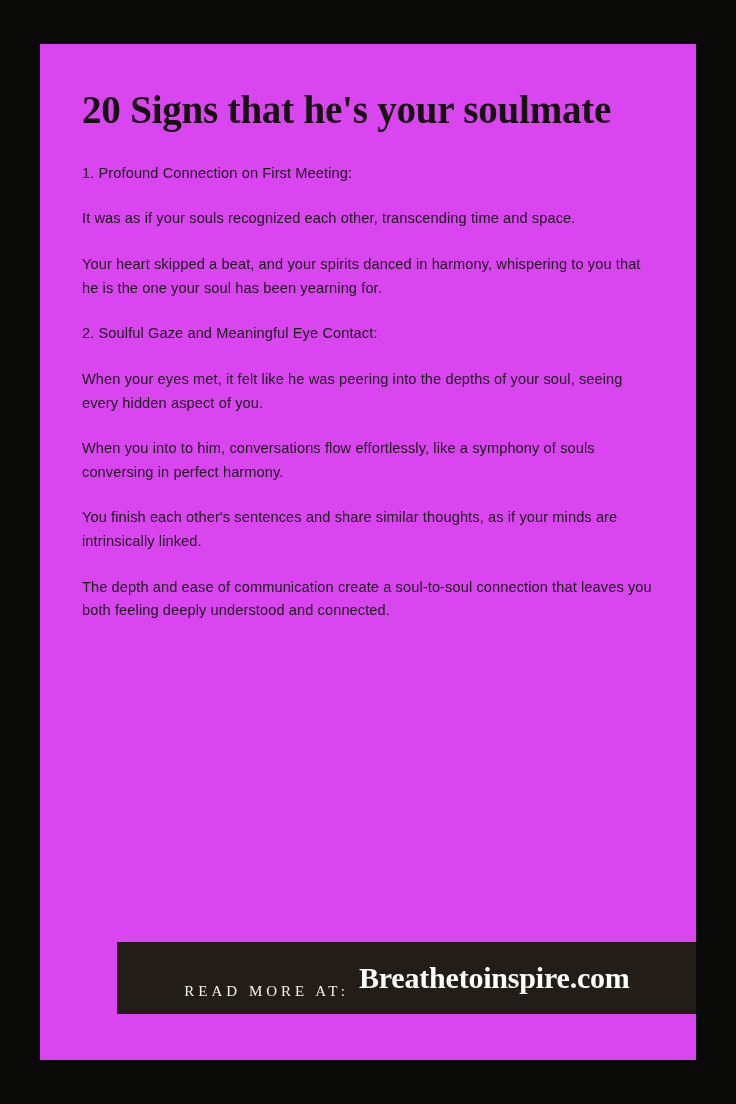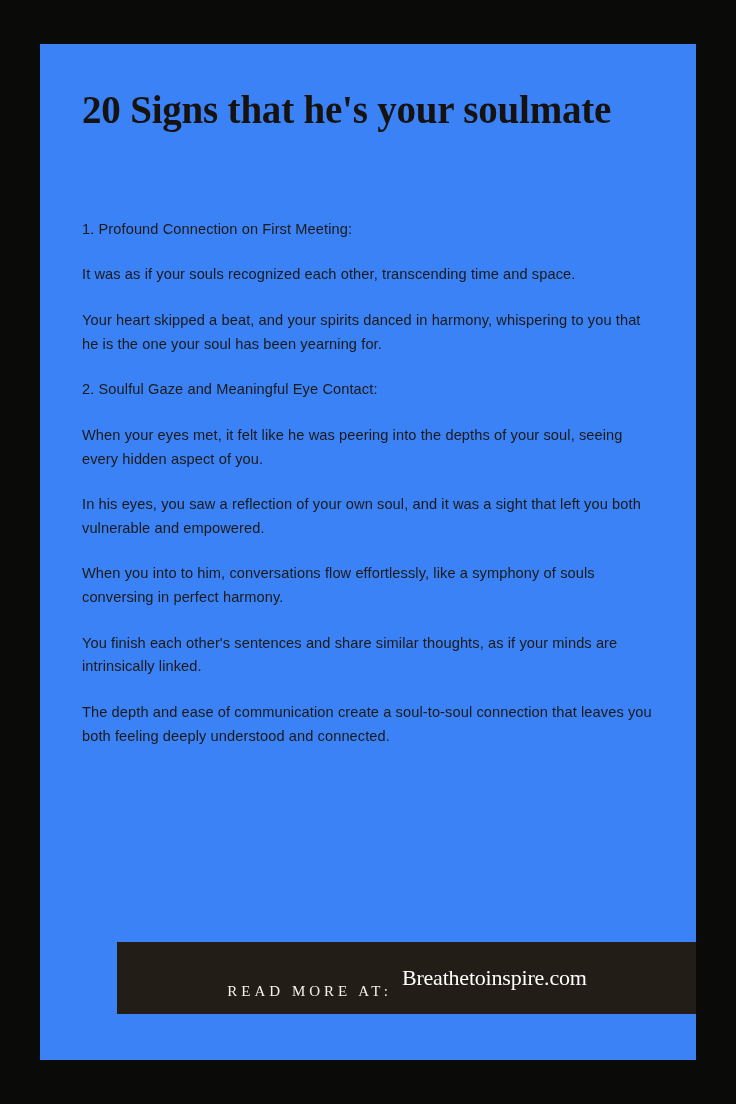--- a/index.html
+++ b/index.html
@@ -12,37 +12,37 @@
     background: #0a0a09;
     font-family: "Liberation Sans", sans-serif;
     overflow: hidden;
   }
   .poster {
     position: absolute;
     left: 40px;
     top: 44px;
     width: 656px;
     height: 1016px;
-    background: #3b82f6;
+    background: #d946ef;
     box-sizing: border-box;
     padding: 34px 42px 17px 42px;
     overflow: hidden;
   }
   .title {
     font-family: "Liberation Serif", serif;
     font-weight: bold;
     font-size: 39px;
     line-height: 1.12;
     letter-spacing: -0.2px;
     color: #15120f;
     margin: 10px 0 0 0;
     white-space: nowrap;
   }
   .body-block {
-    margin-top: 86px;
+    margin-top: 30px;
   }
   .para {
     font-family: "Liberation Sans", sans-serif;
     font-size: 14.6px;
     line-height: 1.62;
     color: #1b1a18;
     margin: 0 0 22px 0;
     letter-spacing: 0.1px;
   }
   .para.heading {
@@ -65,39 +65,38 @@
     color: #f4f1ea;
     font-size: 15px;
     letter-spacing: 4px;
     text-transform: uppercase;
     font-weight: normal;
     margin-top: 26px;
   }
   .footer-site {
     font-family: "Liberation Serif", serif;
     color: #ffffff;
-    font-size: 22px;
-    font-weight: normal;
+    font-size: 30px;
+    font-weight: bold;
     letter-spacing: -0.2px;
   }
 </style>
 </head>
 <body>
 
 <div class="poster">
 
   <h1 class="title">20 Signs that he's your soulmate</h1>
 
   <div class="body-block">
     <p class="para heading">1. Profound Connection on First Meeting:</p>
     <p class="para">It was as if your souls recognized each other, transcending time and space.</p>
     <p class="para">Your heart skipped a beat, and your spirits danced in harmony, whispering to you that he is the one your soul has been yearning for.</p>
     <p class="para heading">2. Soulful Gaze and Meaningful Eye Contact:</p>
     <p class="para">When your eyes met, it felt like he was peering into the depths of your soul, seeing every hidden aspect of you.</p>
-    <p class="para">In his eyes, you saw a reflection of your own soul, and it was a sight that left you both vulnerable and empowered.</p>
     <p class="para">When you into to him, conversations flow effortlessly, like a symphony of souls conversing in perfect harmony.</p>
     <p class="para">You finish each other's sentences and share similar thoughts, as if your minds are intrinsically linked.</p>
     <p class="para">The depth and ease of communication create a soul-to-soul connection that leaves you both feeling deeply understood and connected.</p>
   </div>
 
   <div class="footer-bar">
     <span class="footer-read">Read more at:</span>
     <span class="footer-site">Breathetoinspire.com</span>
   </div>
 

